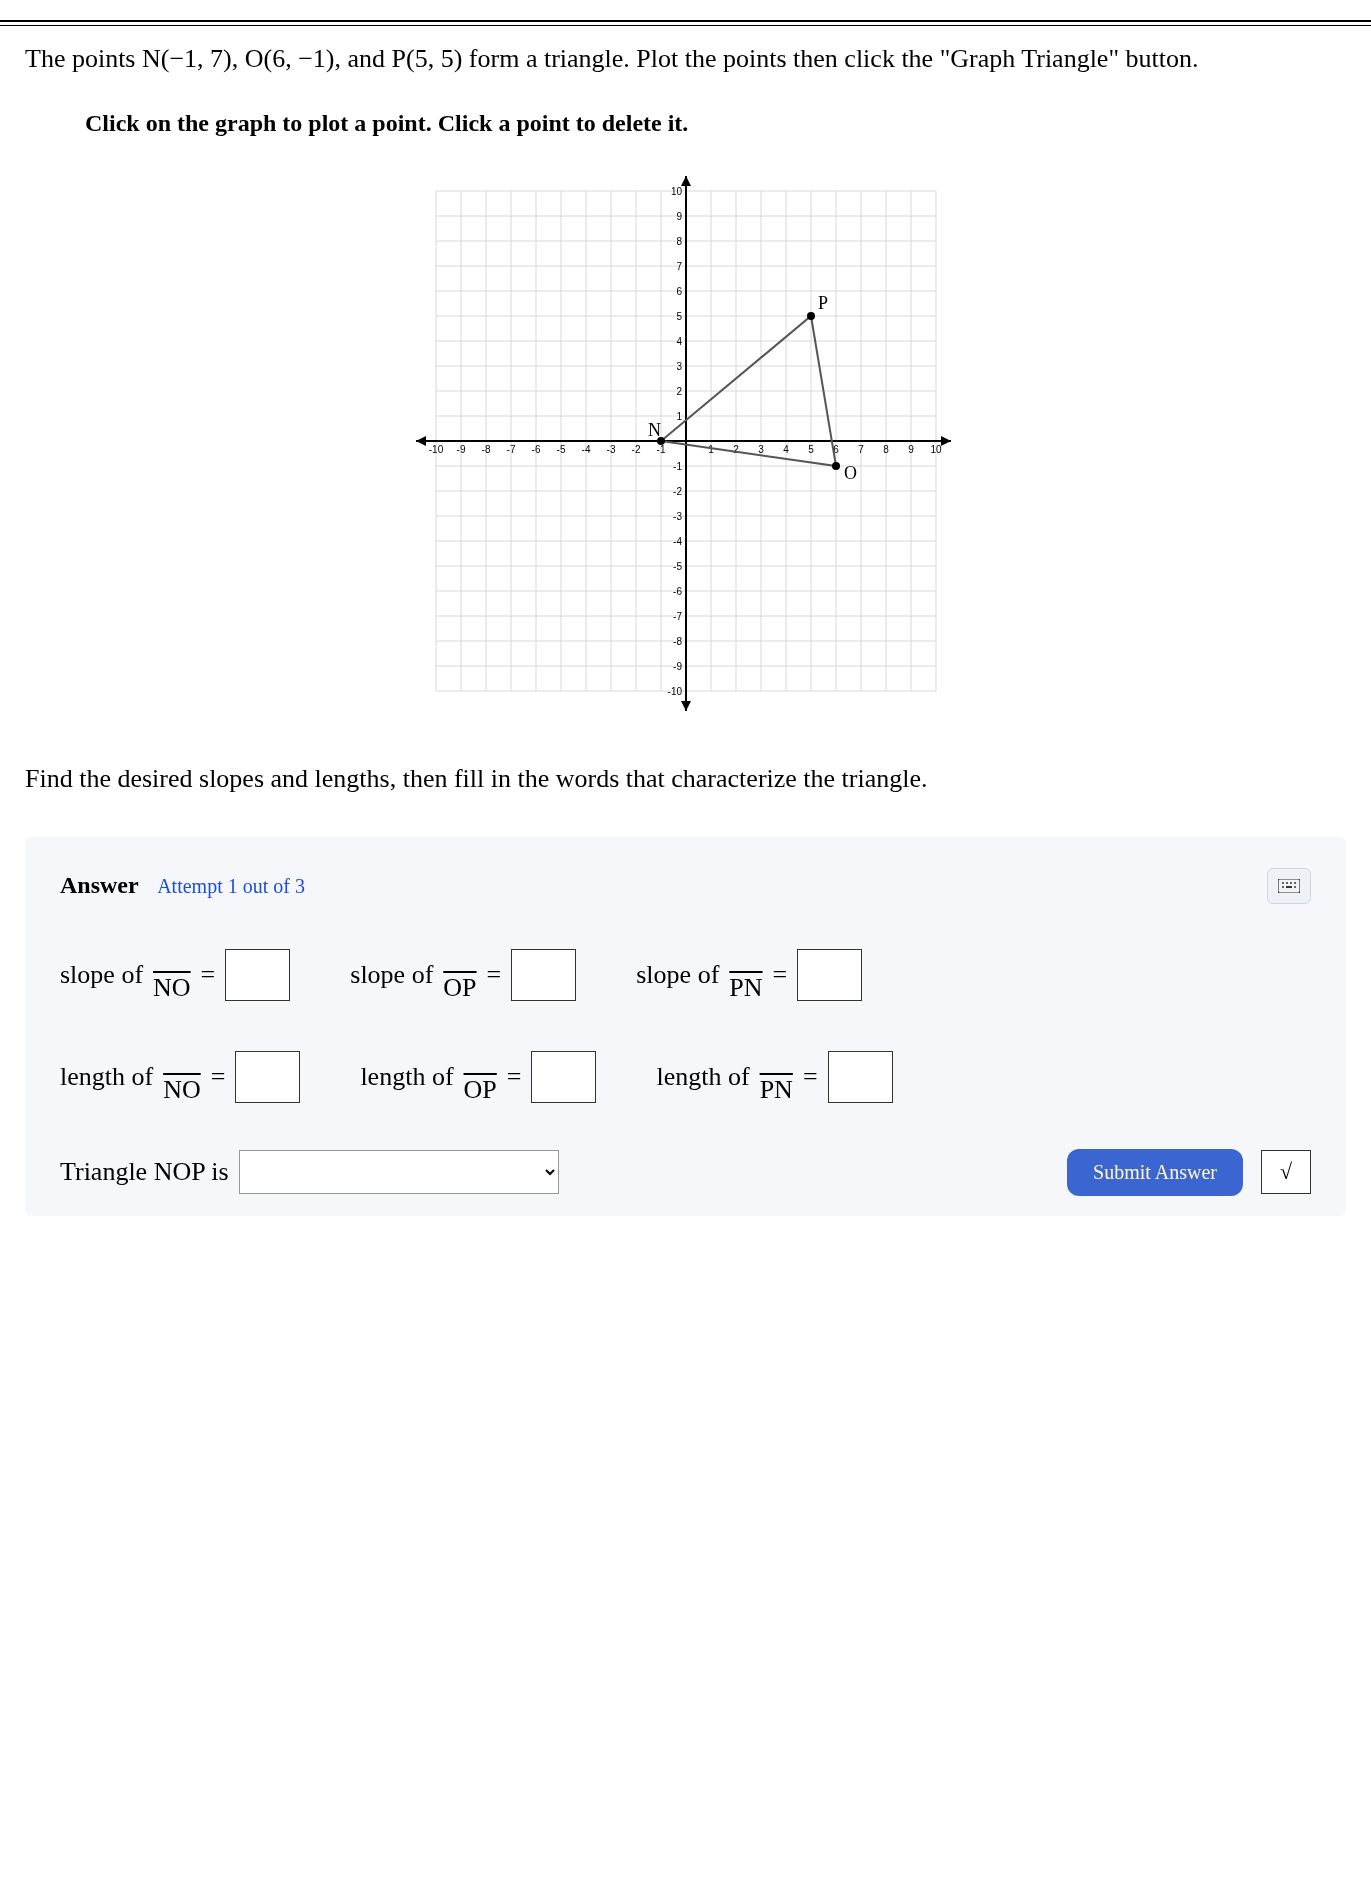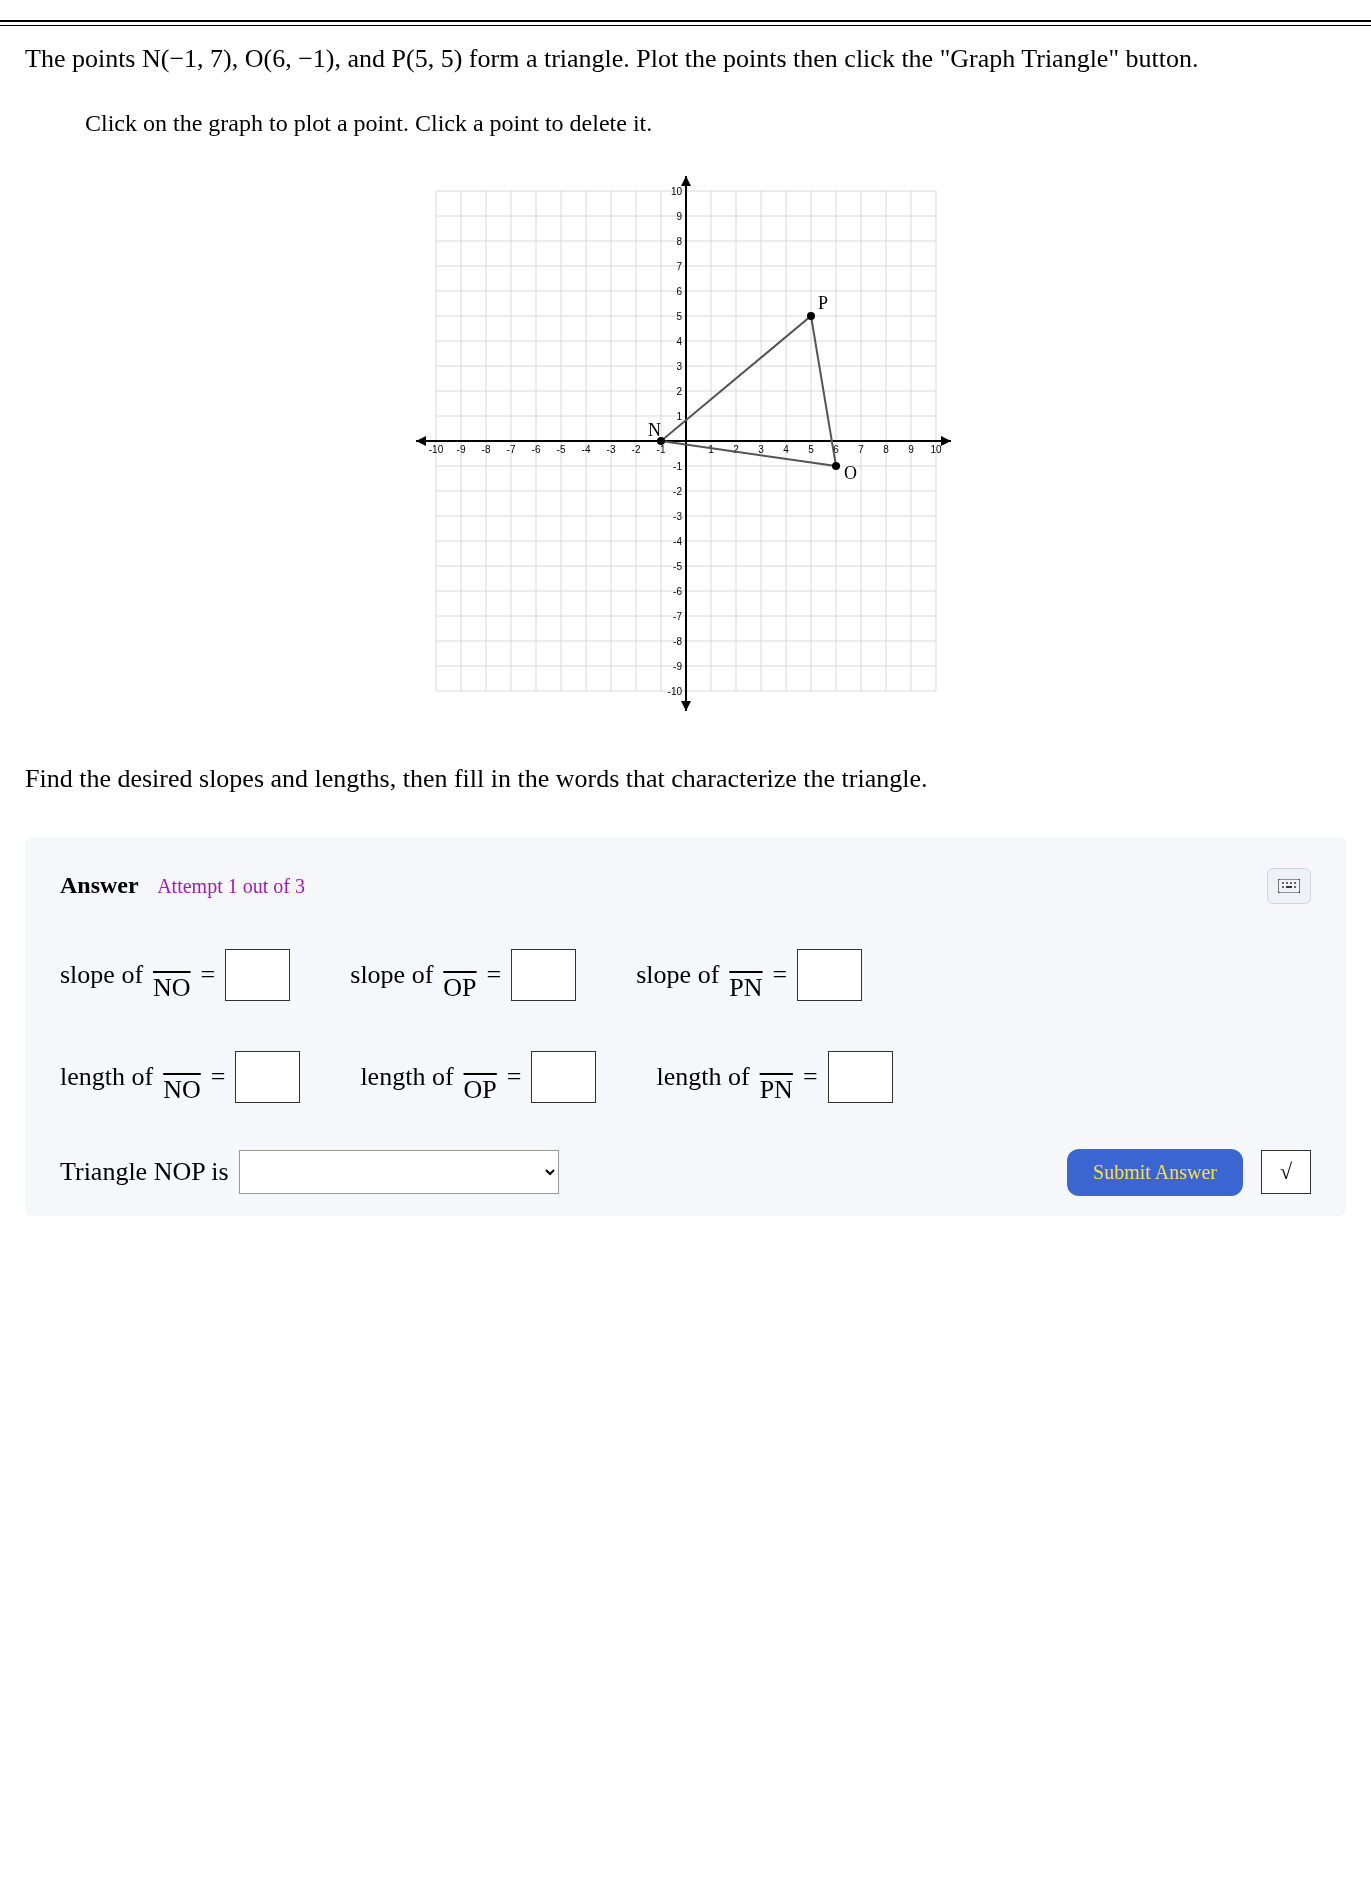--- a/index.html
+++ b/index.html
@@ -12,53 +12,53 @@
     background: #fff;
     line-height: 1.4;
   }
   .top-rule {
     border-top: 2px solid #000;
     margin: 0 -25px 15px -25px;
     padding-top: 3px;
     border-bottom: 1px solid #000;
   }
   .problem-text { margin: 15px 0 30px 0; }
-  .instruction { margin: 15px 0 20px 60px; font-size: 24px; }
+  .instruction { margin: 15px 0 20px 60px; font-size: 24px; font-weight: bold; }
   .math { font-family: 'Times New Roman', serif; }
   .graph-wrap { display: flex; justify-content: center; margin: 15px 0 40px 0; }
   svg.graph { width: 560px; height: 560px; }
   .lower-text { margin: 20px 0 40px 0; }
   .answer-panel {
     background: #f5f7fb;
     border-radius: 6px;
     padding: 30px 35px 20px 35px;
     margin-top: 20px;
   }
   .answer-header { display: flex; align-items: center; justify-content: space-between; margin-bottom: 40px; }
   .answer-label { font-weight: bold; font-size: 24px; font-family: Georgia, serif; }
-  .attempt { color: #a21caf; font-size: 20px; margin-left: 12px; font-weight: normal; }
+  .attempt { color: #1d4ed8; font-size: 20px; margin-left: 12px; font-weight: normal; }
   .keypad-icon {
     width: 44px; height: 36px; border: 1px solid #cfd6e0; border-radius: 6px;
     background: #eef1f6; display: flex; align-items: center; justify-content: center;
     font-size: 18px; color: #333;
   }
   .row { display: flex; flex-wrap: wrap; gap: 40px 60px; margin-bottom: 40px; align-items: center; }
   .field { display: flex; align-items: center; gap: 10px; font-size: 26px; }
   .overline { text-decoration: overline; margin-top: 26px; }
   input.box {
     width: 65px; height: 52px; border: 1px solid #333; background: #fff;
     font-size: 22px; text-align: center; font-family: Georgia, serif;
   }
   select.tri-select {
     width: 320px; height: 44px; border: 1px solid #999; background: #fff;
     font-size: 20px; font-family: Georgia, serif; padding: 4px 8px;
   }
   .bottom-row { display: flex; align-items: center; justify-content: space-between; gap: 26px; }
   .submit-btn {
-    background: #3b66d1; color: #fde047; border: none; padding: 12px 26px;
+    background: #3b66d1; color: #fef9c3; border: none; padding: 12px 26px;
     font-size: 20px; font-family: Georgia, serif; border-radius: 12px; cursor: pointer;
   }
   .sqrt-btn {
     width: 50px; height: 44px; border: 1px solid #333; background: #fff;
     display: flex; align-items: center; justify-content: center; font-size: 22px;
     cursor: pointer;
   }
   .tick { font-size: 10px; font-family: Arial, sans-serif; }
   .ptlabel { font-size: 18px; font-family: 'Times New Roman', serif; }
 </style>

